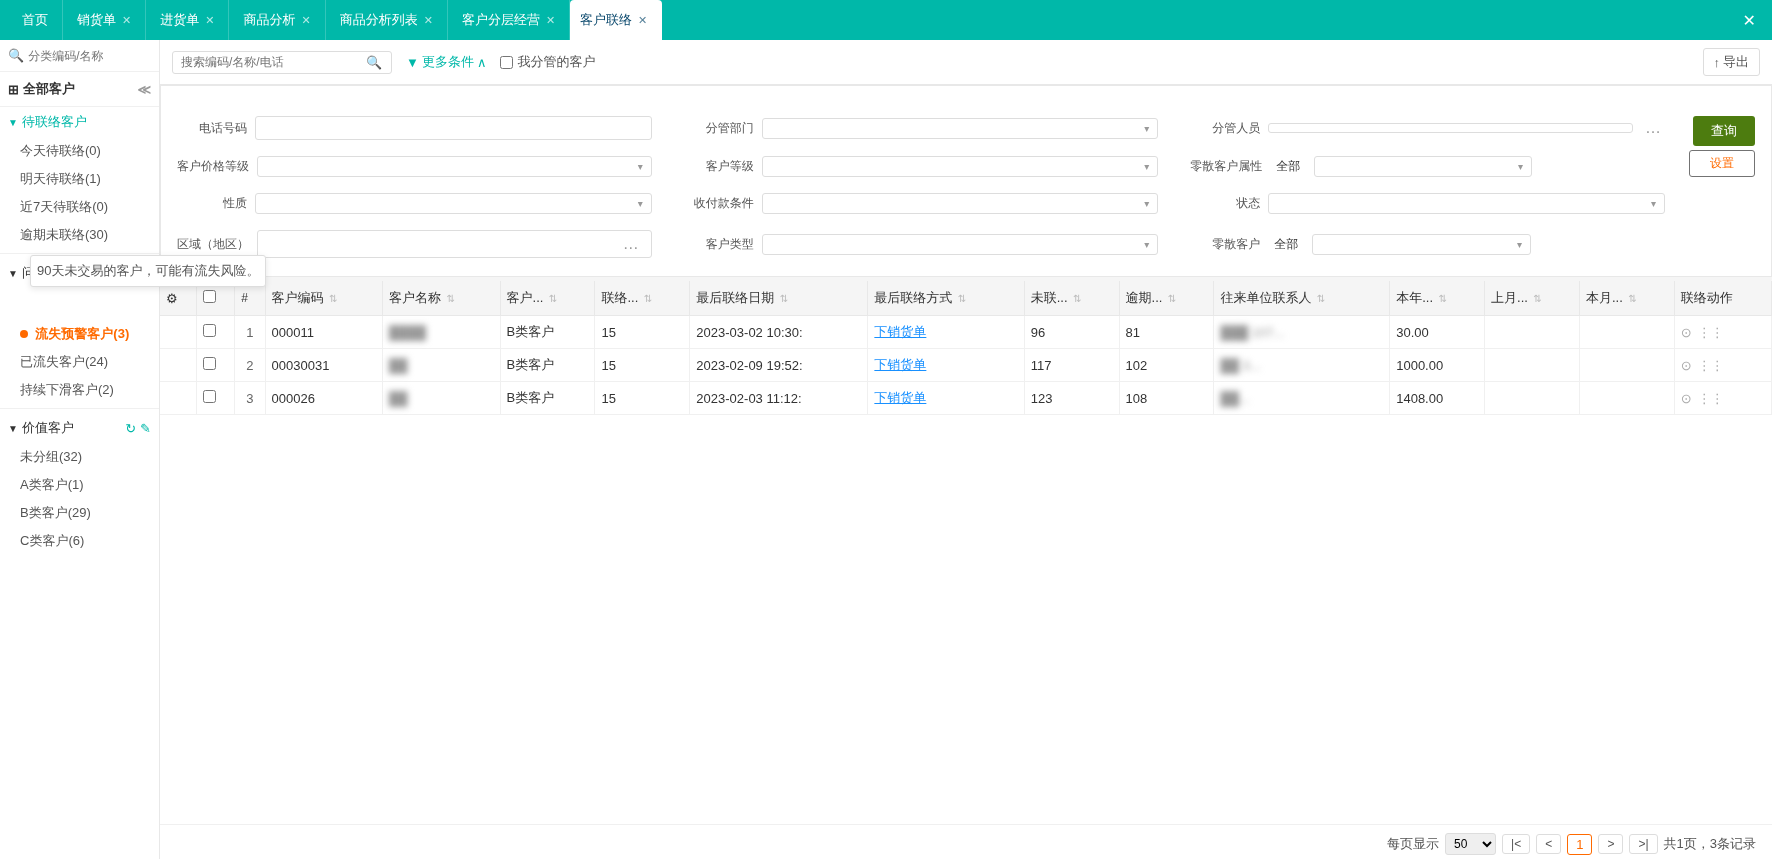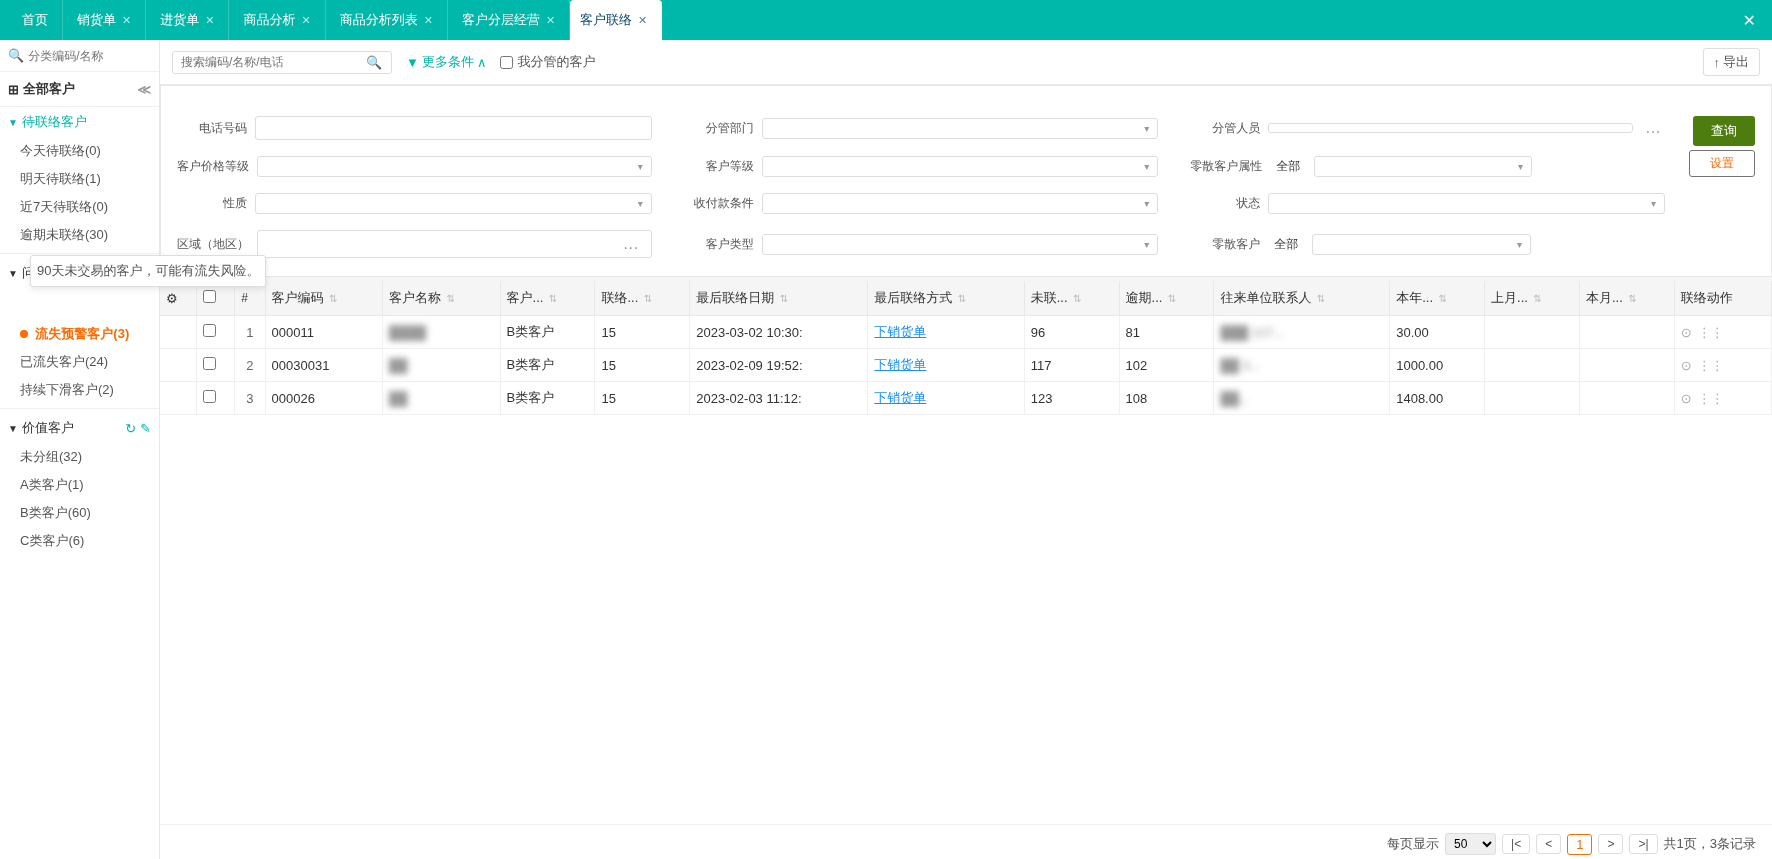--- a/index.html
+++ b/index.html
@@ -461,21 +461,21 @@
         <span style="color:#00b8a9; font-size:13px;">✎</span>
       </span>
     </div>
     <div class="sidebar-item">
       <span>未分组(32)</span>
     </div>
     <div class="sidebar-item">
       <span>A类客户(1)</span>
     </div>
     <div class="sidebar-item">
-      <span>B类客户(60)</span>
+      <span>B类客户(29)</span>
     </div>
     <div class="sidebar-item">
       <span>C类客户(6)</span>
     </div>
   </div>
 
   <div class="content-area">
 
     <div class="toolbar">
       <div class="search-input-wrap">

